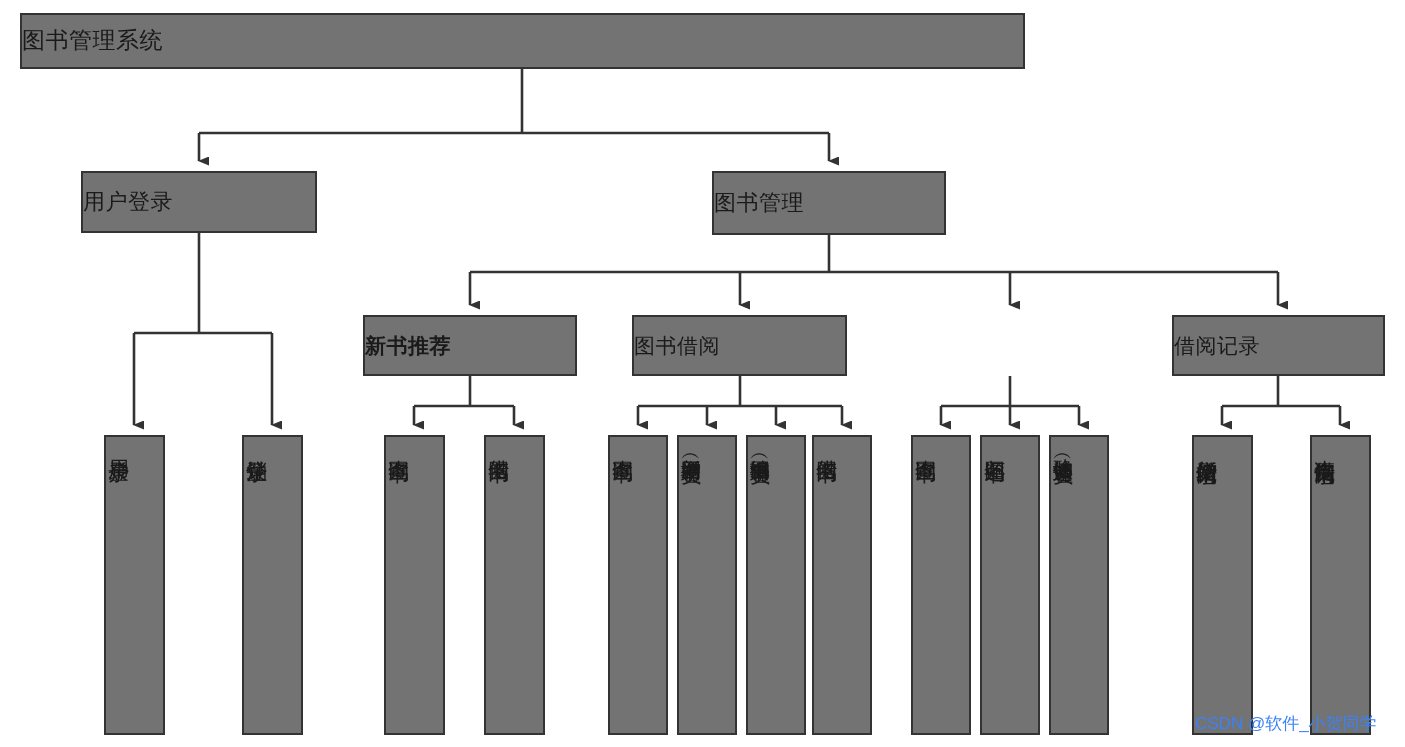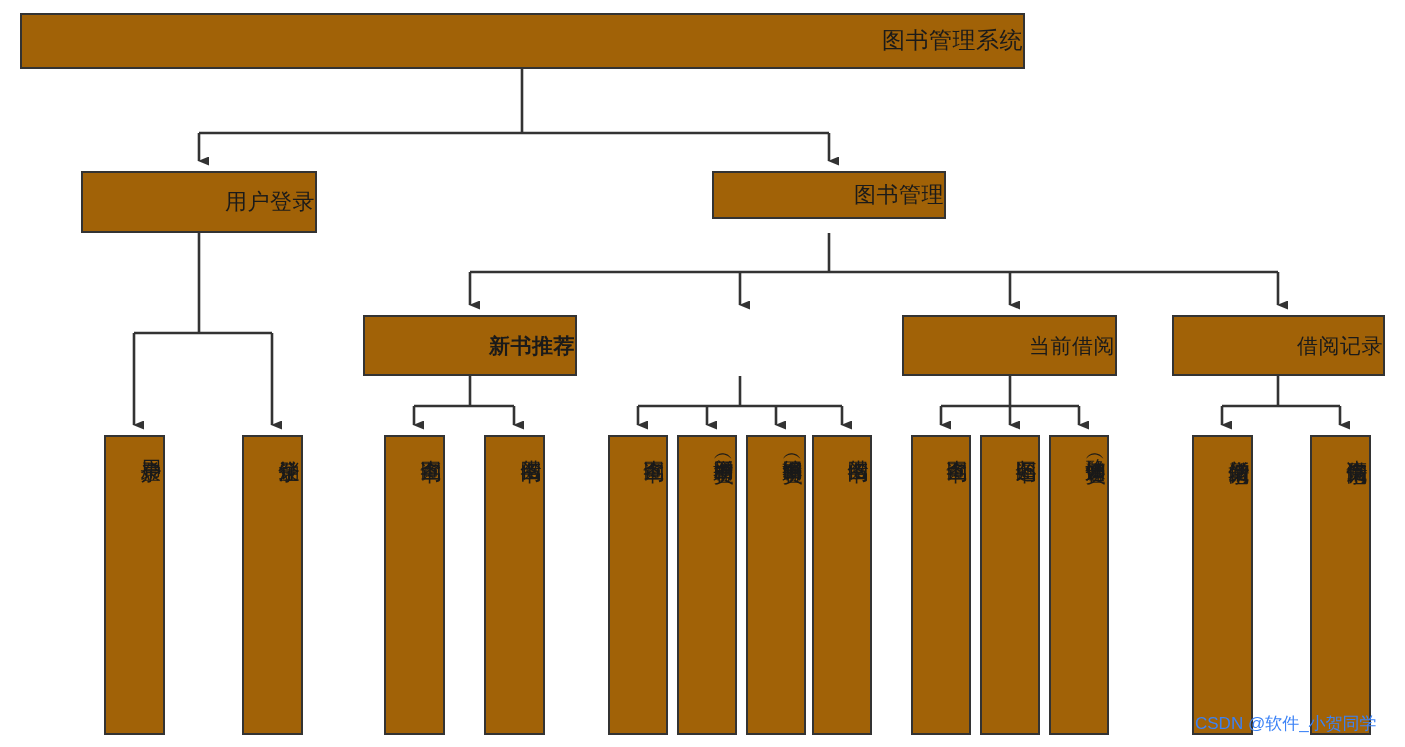--- a/index.html
+++ b/index.html
@@ -21,25 +21,25 @@
     position: absolute;
     left: 0;
     top: 0;
     width: 1405px;
     height: 747px;
     pointer-events: none;
   }
   .node {
     position: absolute;
     box-sizing: border-box;
-    background: #a16207;
+    background: #737373;
     border: 2px solid #333333;
     display: flex;
     align-items: center;
-    justify-content: flex-end;
+    justify-content: flex-start;
     color: #1a1a1a;
     z-index: 2;
   }
   .node-label {
     display: block;
     text-align: center;
     line-height: 1.12;
     letter-spacing: 0.5px;
   }
   .node.root .node-label   { font-size: 23px; }
@@ -123,29 +123,29 @@
     </g>
   </svg>
 
   <div class="node root" style="left:20px; top:13px; width:1005px; height:56px;">
     <span class="node-label">图书管理系统</span>
   </div>
 
   <div class="node lvl2" style="left:81px; top:171px; width:236px; height:62px;">
     <span class="node-label">用户登录</span>
   </div>
-  <div class="node lvl2" style="left:712px; top:171px; width:234px; height:48px;">
+  <div class="node lvl2" style="left:712px; top:171px; width:234px; height:64px;">
     <span class="node-label">图书管理</span>
   </div>
 
   <div class="node lvl3" style="left:363px; top:315px; width:214px; height:61px;font-weight:bold;">
     <span class="node-label">新书推荐</span>
   </div>
-  <div class="node lvl3" style="left:902px; top:315px; width:215px; height:61px;">
-    <span class="node-label">当前借阅</span>
+  <div class="node lvl3" style="left:632px; top:315px; width:215px; height:61px;">
+    <span class="node-label">图书借阅</span>
   </div>
   <div class="node lvl3" style="left:1172px; top:315px; width:213px; height:61px;">
     <span class="node-label">借阅记录</span>
   </div>
 
   <div class="node leaf" style="left:104px; top:435px; width:61px; height:300px;">
     <span class="node-label">用户登录</span>
   </div>
   <div class="node leaf" style="left:242px; top:435px; width:61px; height:300px;">
     <span class="node-label">注销登录</span>

